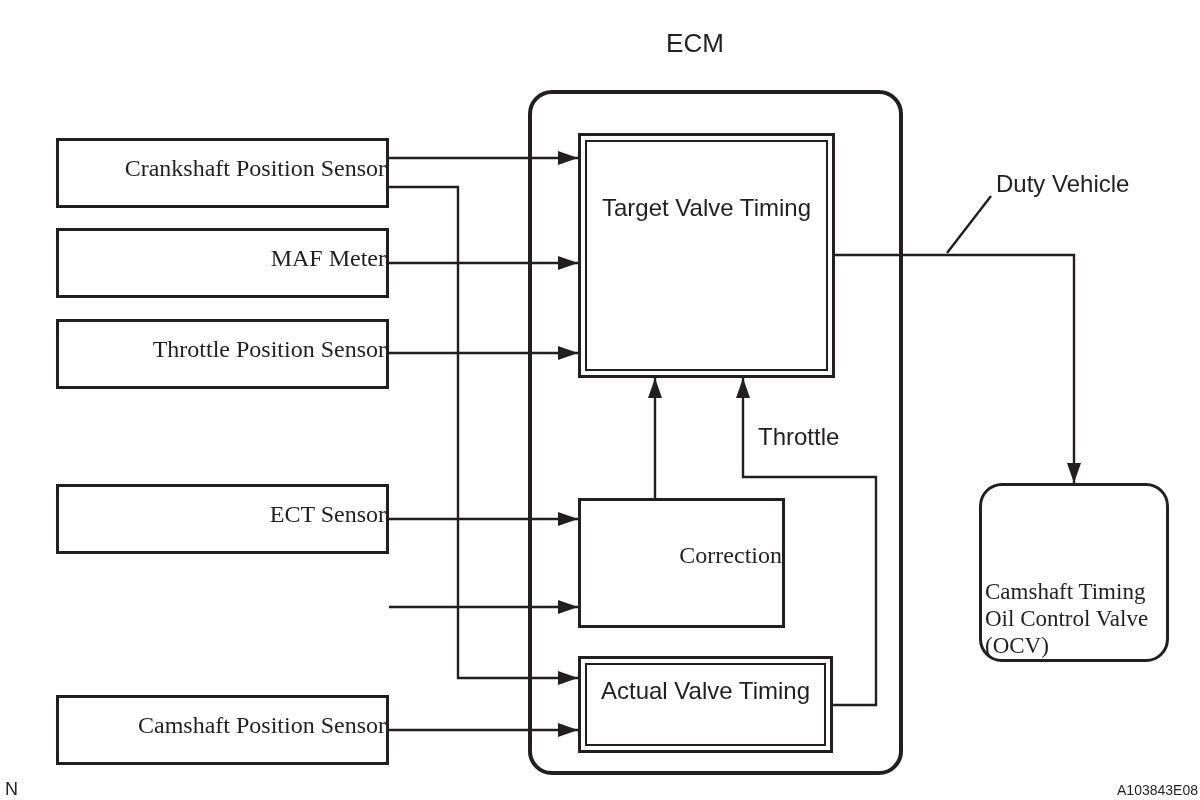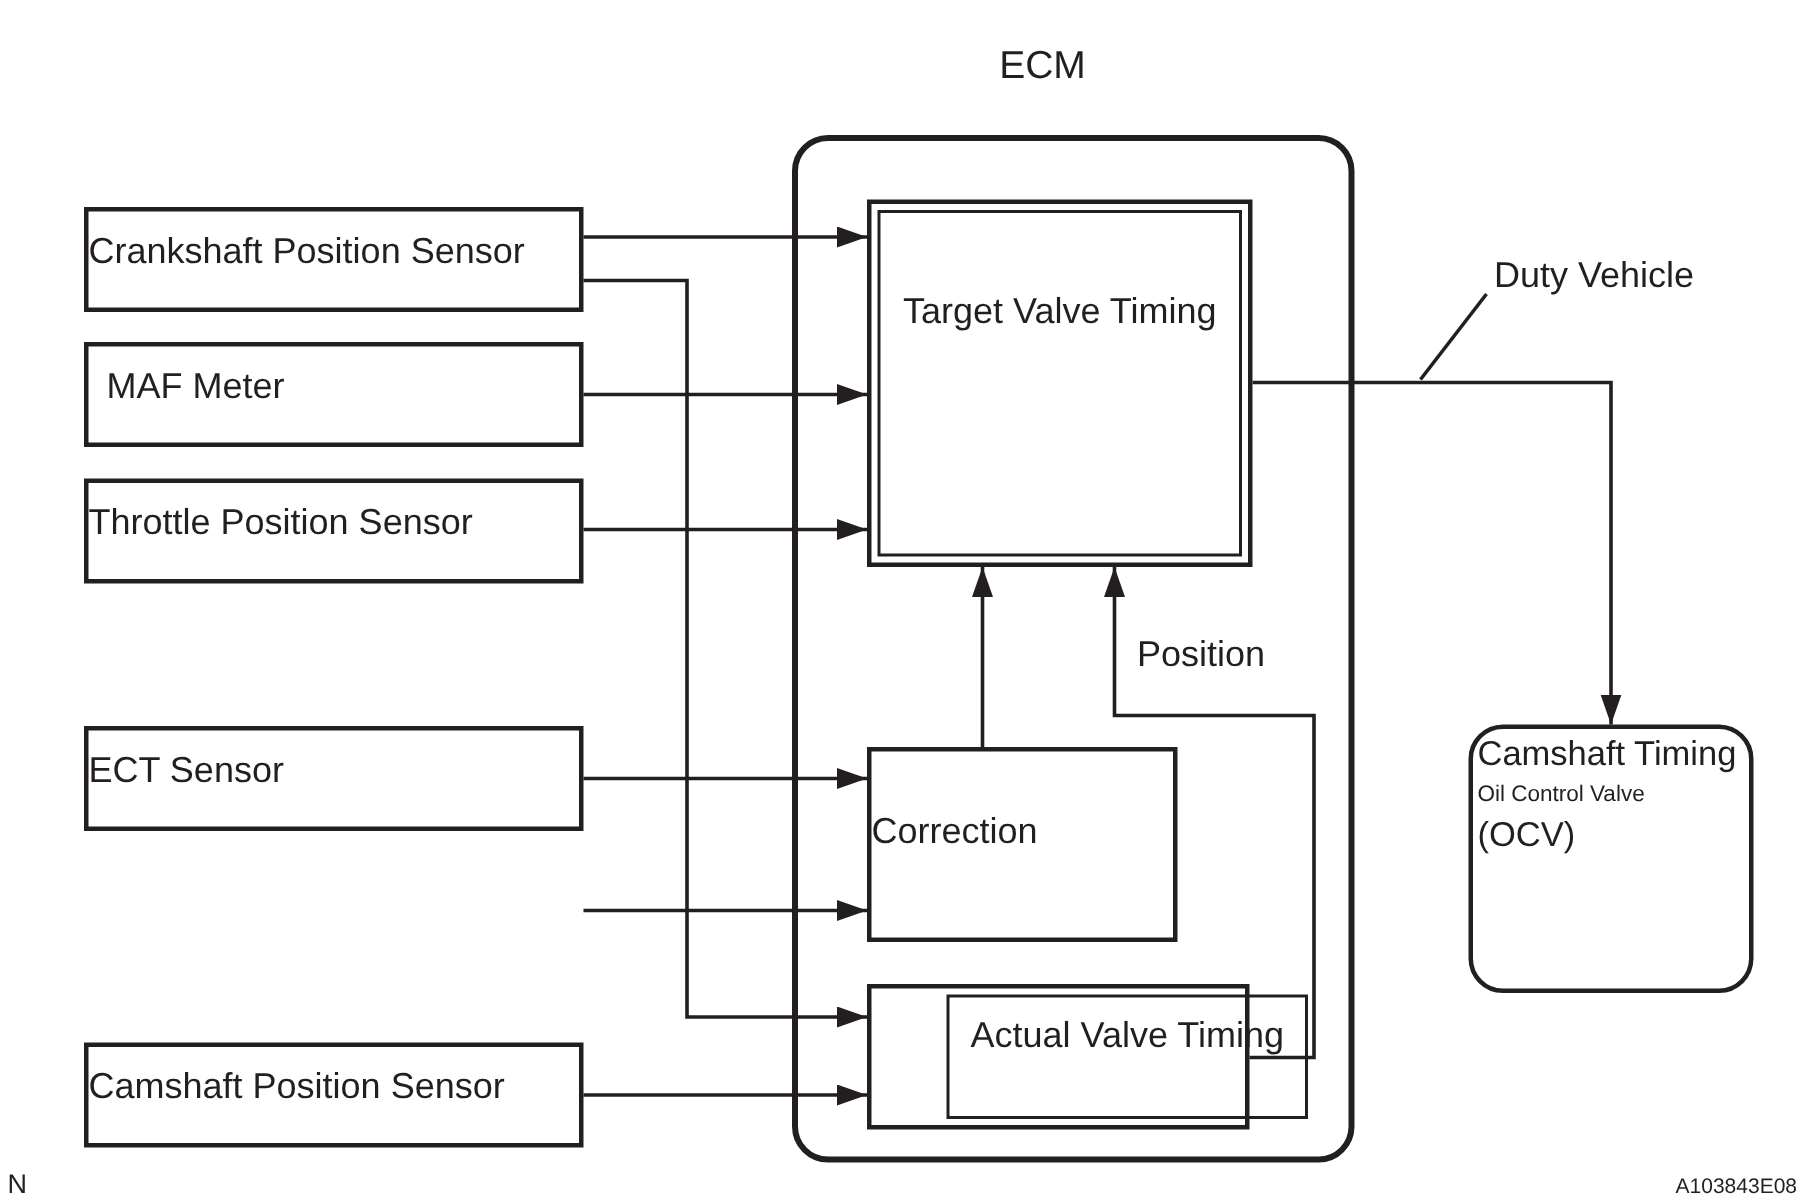--- a/index.html
+++ b/index.html
@@ -15,21 +15,21 @@
     color:var(--line);
     overflow:hidden;
   }
   .abs{position:absolute;box-sizing:border-box;}
   .lbl{font-size:24px;line-height:28px;white-space:nowrap;}
 
   
   .box{
     border:3px solid var(--line);
     background:var(--bg);
-    display:flex;justify-content:flex-start;align-items:flex-start;
+    display:flex;justify-content:flex-end;align-items:flex-start;font-family:Liberation Serif, serif;
   }
   .input-box{width:333px;height:70px;left:56px;padding-top:13px;}
 
   
   .dbox{
     border:3px solid var(--line);
     background:var(--bg);
     padding:4px;
   }
   .dbox-inner{
@@ -89,33 +89,33 @@
     <div class="dbox-inner" style="padding-top:52px;">
       <span class="lbl">Target Valve Timing</span>
     </div>
   </div>
 
   <div class="abs box" style="left:578px;top:498px;width:207px;height:130px;padding-top:40px;">
     <span class="lbl">Correction</span>
   </div>
 
   <div class="abs dbox" style="left:578px;top:656px;width:255px;height:97px;">
-    <div class="dbox-inner" style="padding-top:12px;margin-left:46px;">
+    <div class="dbox-inner" style="padding-top:12px;">
       <span class="lbl">Actual Valve Timing</span>
     </div>
   </div>
 
   <div class="abs box" style="left:979px;top:483px;width:190px;height:179px;flex-direction:column;align-items:flex-start;padding:3px 2px 0 3px;border-radius:23px;">
     <span class="lbl" style="font-size:23px;line-height:27px;">Camshaft Timing</span>
-    <span class="lbl" style="font-size:15px;line-height:27px;">Oil Control Valve</span>
+    <span class="lbl" style="font-size:23px;line-height:27px;">Oil Control Valve</span>
     <span class="lbl" style="font-size:23px;line-height:27px;">(OCV)</span>
   </div>
 
   <div class="abs floating" style="left:996px;top:171px;">Duty Vehicle</div>
-  <div class="abs floating" style="left:758px;top:424px;">Position</div>
+  <div class="abs floating" style="left:758px;top:424px;">Throttle</div>
 
   <div class="abs corner-mark" style="left:5px;top:780px;">N</div>
   <div class="abs figure-code" style="right:2px;top:783px;">A103843E08</div>
 
   <svg class="overlay" viewBox="0 0 1200 800">
     <defs>
       <marker id="arw" markerUnits="userSpaceOnUse" markerWidth="22" markerHeight="16" refX="20" refY="7" orient="auto">
         <path d="M0,0 L20,7 L0,14 Z" style="fill:#231f20;stroke:none;"></path>
       </marker>
     </defs>

